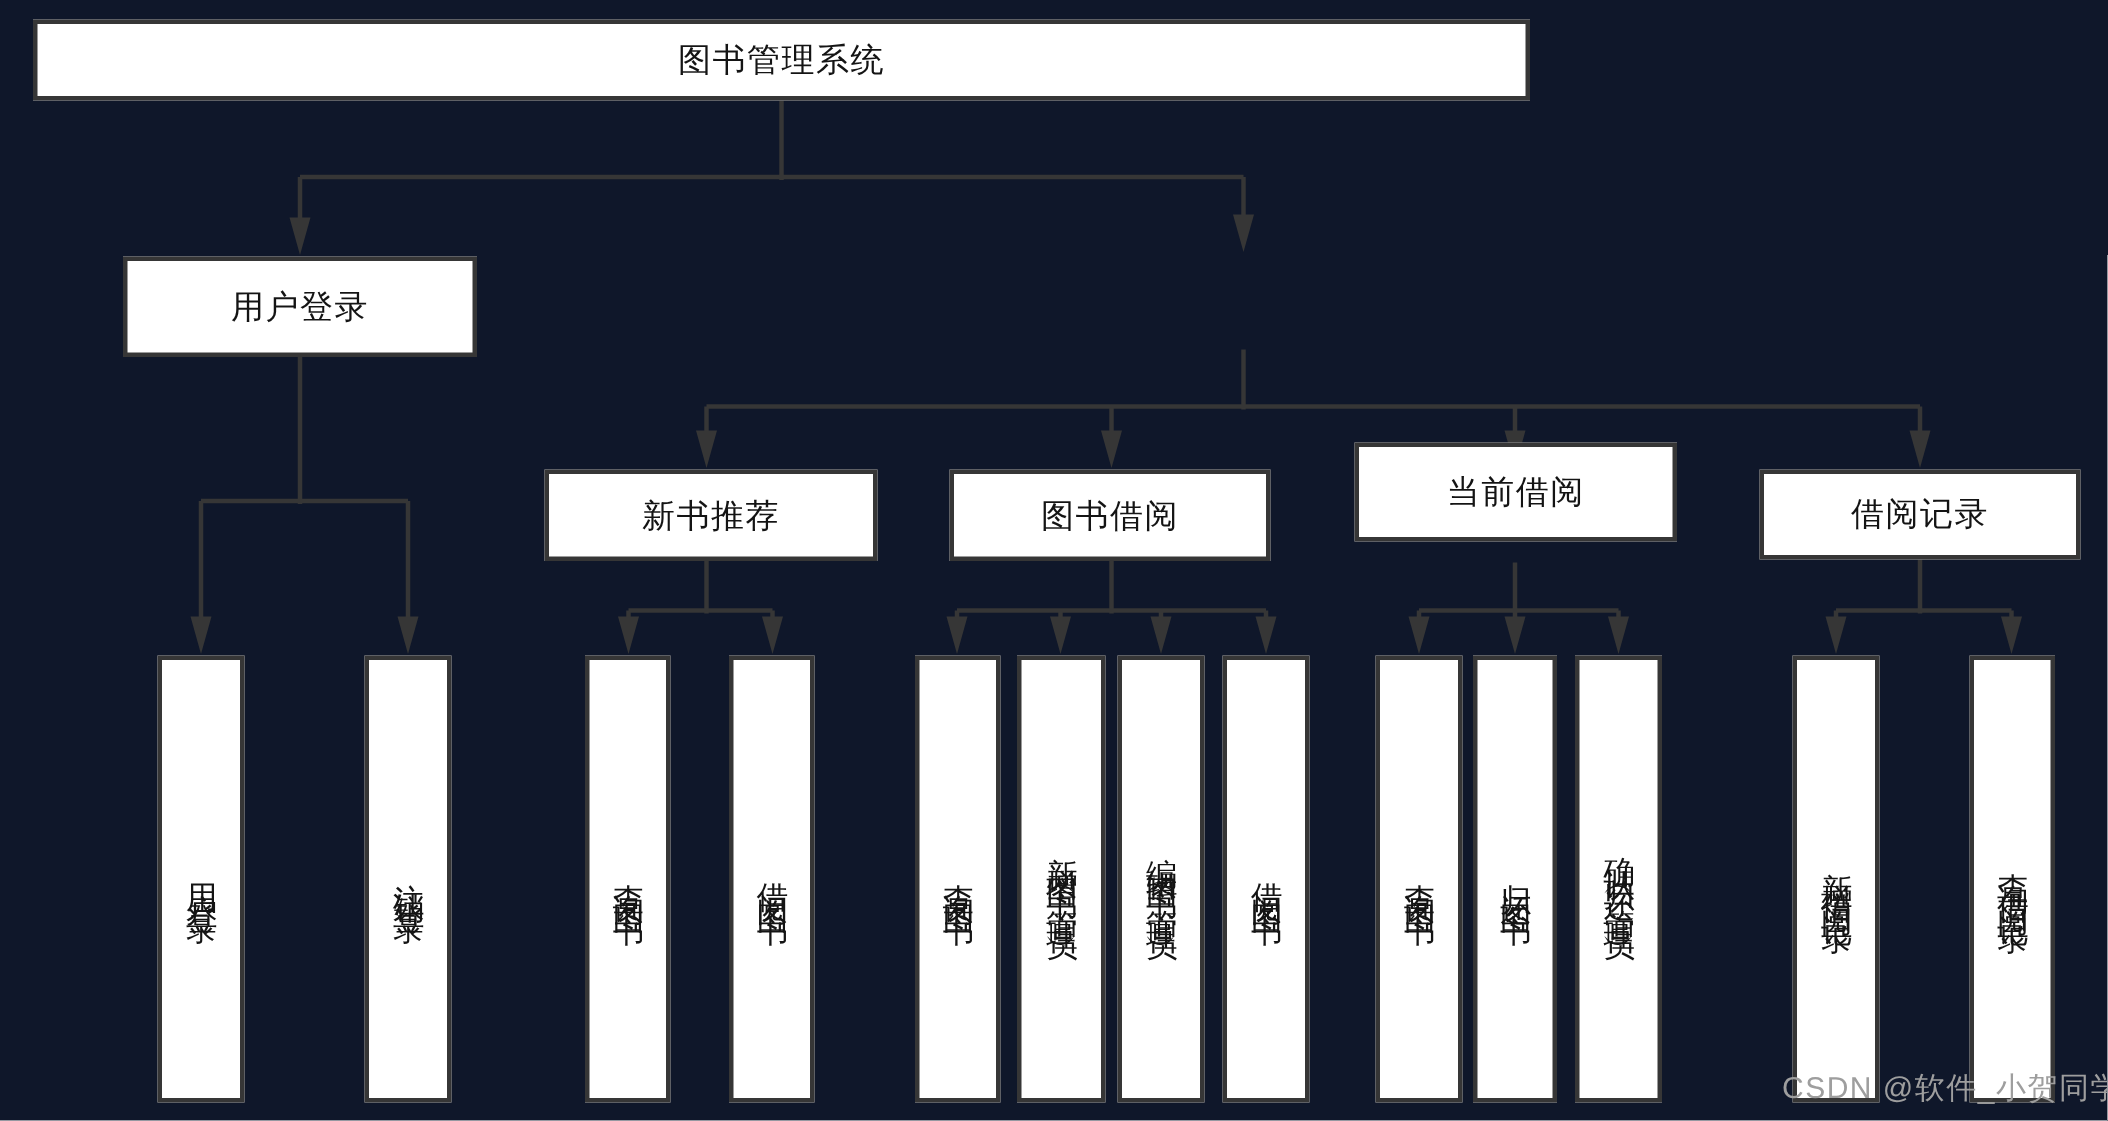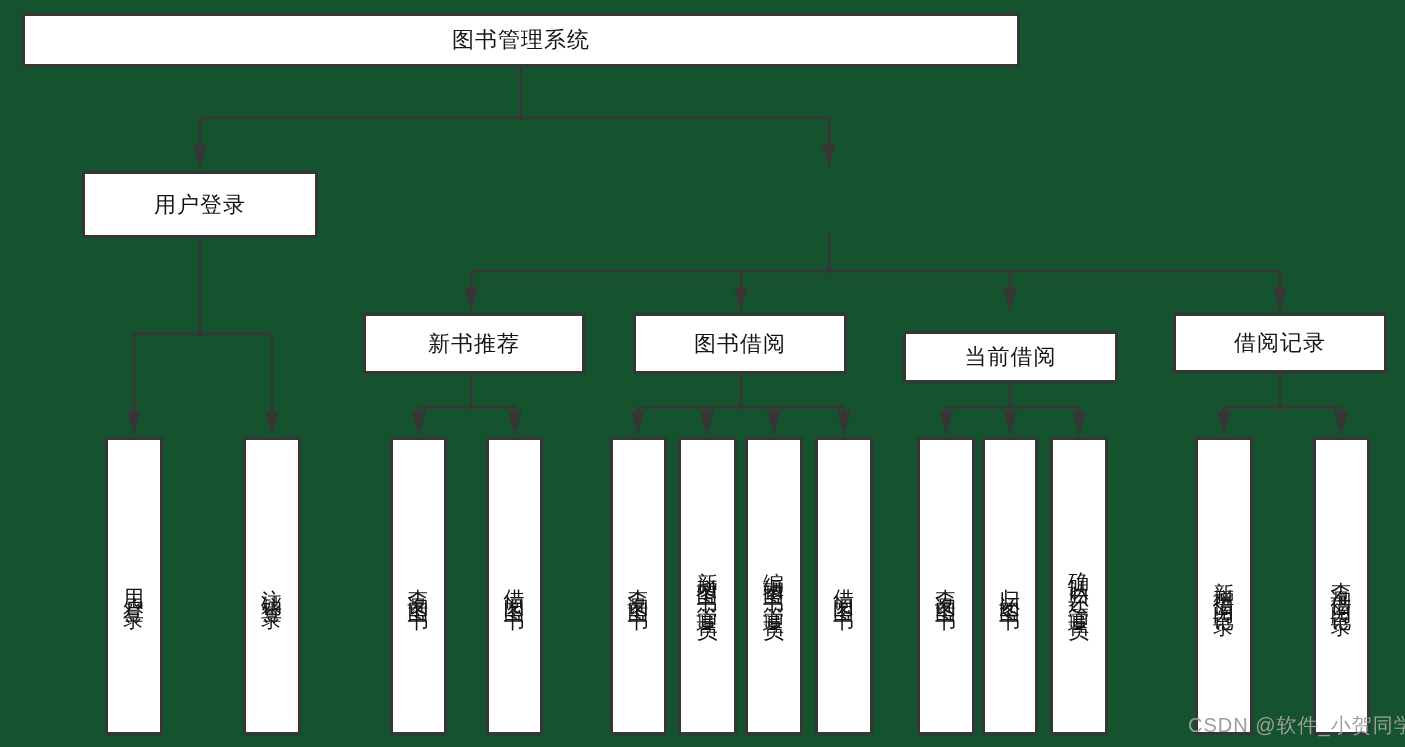--- a/index.html
+++ b/index.html
@@ -1,17 +1,17 @@
 <!DOCTYPE html>
 <html><head>
 <meta charset="utf-8">
 <style>
   html,body{margin:0;padding:0;background:#ffffff;}
   #canvas{
-    position:relative;width:1405px;height:747px;background:#14532d;overflow:hidden;
+    position:relative;width:1405px;height:747px;background:#0f172a;overflow:hidden;
     font-family:"Liberation Sans", sans-serif;color:#141414;
   }
   #connectors{position:absolute;left:0;top:0;width:1405px;height:747px;}
   .node{
     position:absolute;box-sizing:border-box;border:3px solid #363636;background:#ffffff;
     display:flex;align-items:center;justify-content:center;text-align:center;
   }
   .node.h span{font-size:22px;letter-spacing:1px;white-space:nowrap;}
   .node.v span{
     writing-mode:vertical-rl;text-orientation:mixed;
@@ -51,21 +51,21 @@
   <div class="node h" style="left:82px;top:171px;width:236px;height:67px">
     <span>用户登录</span>
   </div>
 
   <div class="node h" style="left:633px;top:313px;width:214px;height:61px">
     <span>图书借阅</span>
   </div>
   <div class="node h" style="left:363px;top:313px;width:222px;height:61px">
     <span>新书推荐</span>
   </div>
-  <div class="node h" style="left:903px;top:331px;width:215px;height:52px">
+  <div class="node h" style="left:903px;top:295px;width:215px;height:66px">
     <span>当前借阅</span>
   </div>
   <div class="node h" style="left:1173px;top:313px;width:214px;height:60px">
     <span>借阅记录</span>
   </div>
 
   <div class="node v" style="left:105px;top:437px;width:58px;height:298px">
     <span>用户登录</span>
   </div>
   <div class="node v" style="left:243px;top:437px;width:58px;height:298px">

